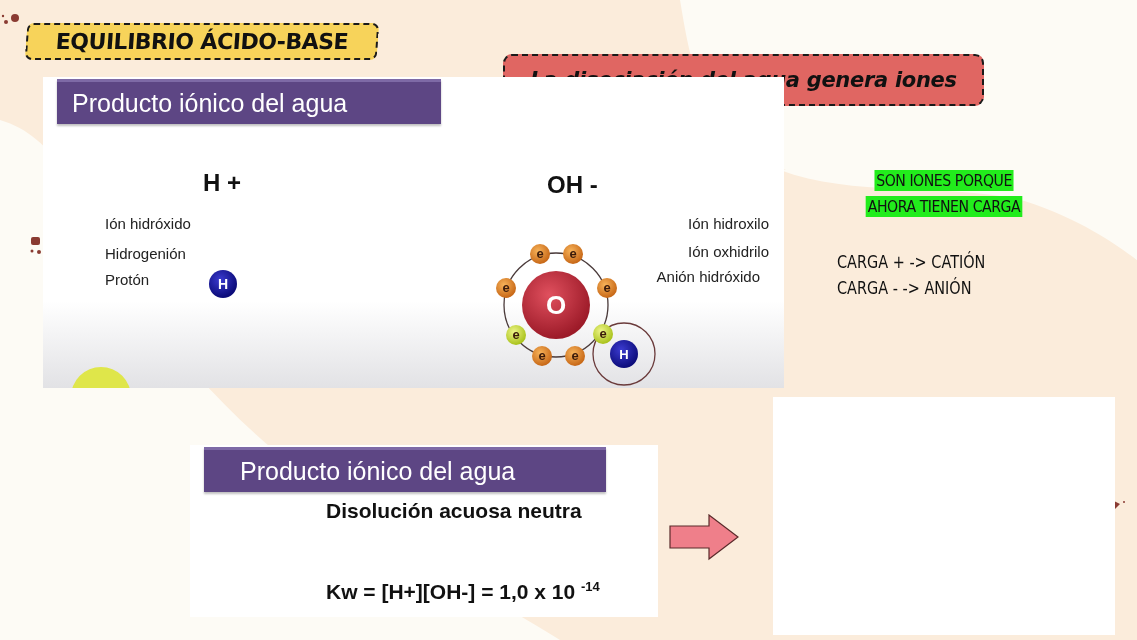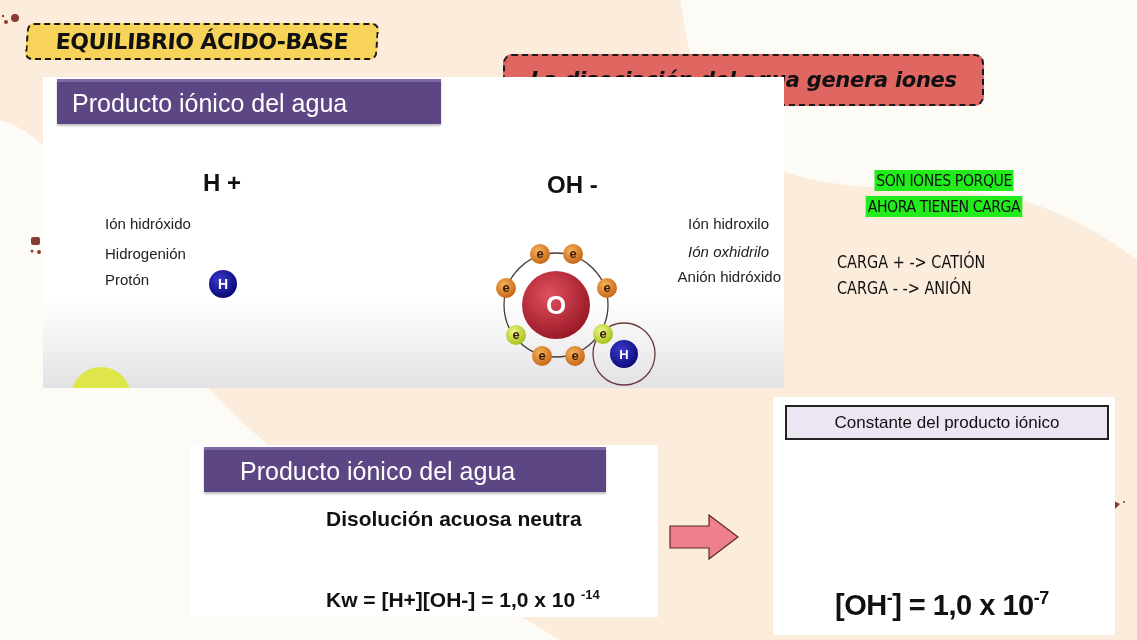--- a/index.html
+++ b/index.html
@@ -51,21 +51,21 @@
 
   .green-box { position: absolute; left: 849px; top: 168px; width: 190px; text-align: center;
     font-family: "DejaVu Sans", sans-serif; font-size: 16px; line-height: 26px; color: #111; letter-spacing: -0.5px;
     transform: scaleX(0.88); transform-origin: center; }
   .green-box span { background: #22ec1c; padding: 1px 2px; }
   .charge-lines { position: absolute; left: 837px; top: 249px; font-family: "DejaVu Sans", sans-serif;
     font-size: 17px; line-height: 26px; color: #111; transform: scaleX(0.85); transform-origin: left; }
 
   .panel-bottom { position: absolute; left: 190px; top: 445px; width: 468px; height: 172px; background: #fff; }
   .ph-bottom { left: 0; top: 2px; width: 402px; height: 45px; font-size: 25px; padding-left: 36px; }
-  .pb-line { position: absolute; left: 136px; font-weight: bold; font-size: 21px; color: #111; margin-top: 8px; }
+  .pb-line { position: absolute; left: 136px; font-weight: bold; font-size: 21px; color: #111; }
   sup { font-size: 0.62em; }
 
   .arrow { position: absolute; left: 669px; top: 514px; }
 
   .panel-const { position: absolute; left: 773px; top: 397px; width: 342px; height: 238px; background: #fff; }
   .const-header { position: absolute; left: 12px; top: 8px; width: 324px; height: 35px;
     background: #ebe6f2; border: 2px solid #222; box-sizing: border-box;
     display: flex; align-items: center; justify-content: center; font-size: 17px; color: #111; }
   .const-line { position: absolute; left: 62px; font-size: 29px; color: #111; font-weight: bold; letter-spacing: -0.5px; }
 </style>
@@ -104,22 +104,22 @@
   <div class="purple-header ph-top">Producto iónico del agua</div>
 
   <div class="ion-title" style="left:160px;top:92px;">H +</div>
   <div class="ion-label" style="left:62px;top:138px;">Ión hidróxido</div>
   <div class="ion-label" style="left:62px;top:168px;">Hidrogenión</div>
   <div class="ion-label" style="left:62px;top:194px;">Protón</div>
   <div class="atom-h" style="left:166px;top:193px;">H</div>
 
   <div class="ion-title" style="left:504px;top:94px;">OH -</div>
   <div class="ion-label right" style="right:15px;top:138px;margin-left:28px;">Ión hidroxilo</div>
-  <div class="ion-label right" style="right:15px;top:166px;font-style:italic;">Ión oxhidrilo</div>
-  <div class="ion-label right" style="right:3px;top:191px;">Anión hidróxido</div>
+  <div class="ion-label right" style="right:15px;top:166px;">Ión oxhidrilo</div>
+  <div class="ion-label right" style="right:24px;top:191px;">Anión hidróxido</div>
 
   <svg class="abs" style="left:445px;top:160px;" width="180" height="150">
     <defs>
       <radialGradient id="og" cx="40%" cy="35%" r="65%">
           <stop offset="0%" stop-color="#e0505e"></stop>
           <stop offset="100%" stop-color="#9c1a28"></stop>
         </radialGradient>
       <radialGradient id="eg" cx="40%" cy="35%" r="65%">
           <stop offset="0%" stop-color="#f7b35a"></stop>
           <stop offset="100%" stop-color="#c76716"></stop>
@@ -177,17 +177,13 @@
   <div class="pb-line" style="top:134px;text-align:right;">
     <span>Kw = [H+][OH-] = 1,0 x 10 </span><sup>-14</sup>
   </div>
 </div>
 
 <svg class="arrow" width="72" height="48">
   <path d="M1,12 L40,12 L40,1 L69,23 L40,45 L40,34 L1,34 Z" fill="#ef7f8a" stroke="#5a2a2a" stroke-width="1.2"></path>
 </svg>
 
 <div class="panel-const">
-  <div class="const-header">Constante del producto iónico</div>
-  <div class="const-line" style="top:191px;">
-    <span>[OH</span><sup>-</sup><span>] = 1,0 x 10</span><sup>-7</sup>
-  </div>
 </div>
 
 </body></html>

